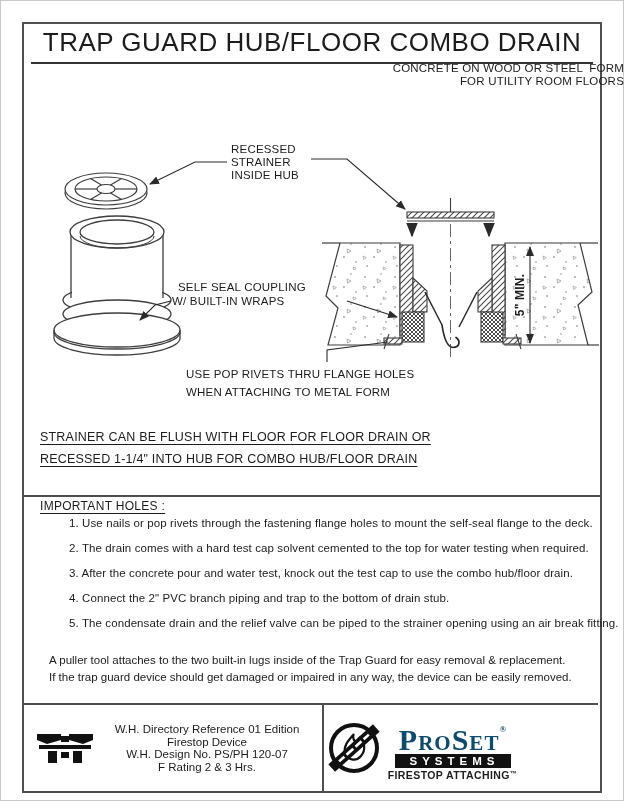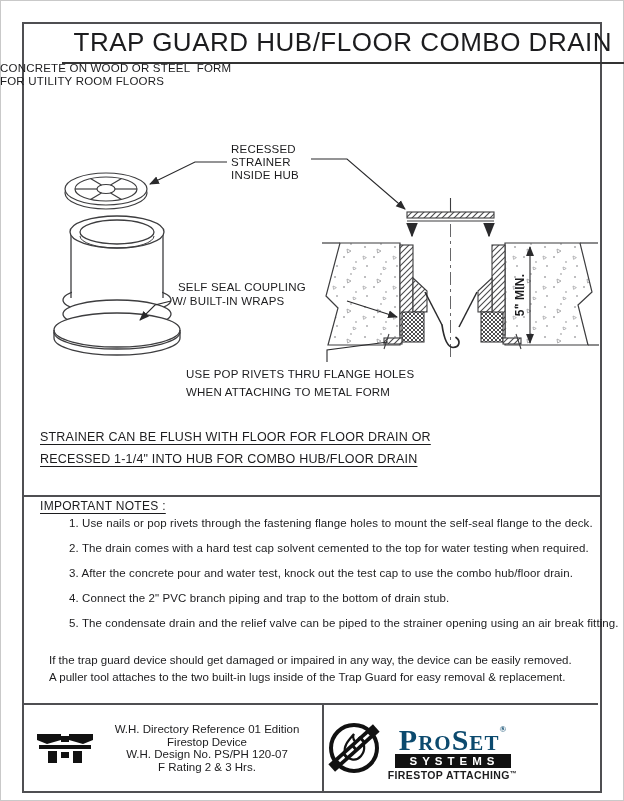--- a/index.html
+++ b/index.html
@@ -2,23 +2,23 @@
 <html><head>
 <meta charset="utf-8">
 <style>
   html,body{margin:0;padding:0;background:#e9e9e9;}
   .page{
     position:relative;width:624px;height:801px;background:#ffffff;
     font-family:"Liberation Sans",sans-serif;color:#1c1c1e;overflow:hidden;
     box-shadow:inset 0 0 0 1px #c9c9c9;
   }
   .frame{position:absolute;left:22px;top:22px;width:576px;height:767px;border:2px solid #4f4f52;}
-  .title-wrap{position:absolute;left:0;top:27px;width:624px;text-align:right;}
+  .title-wrap{position:absolute;left:0;top:27px;width:624px;text-align:center;}
   .doc-title{display:inline-block;font-size:26px;letter-spacing:.5px;border-bottom:2px solid #333;padding:0 12px 4px;white-space:nowrap;}
-  .subtitle{position:absolute;left:0;top:62px;width:624px;text-align:left;font-size:11.5px;line-height:13px;letter-spacing:.2px;}
+  .subtitle{position:absolute;left:0;top:62px;width:624px;text-align:right;font-size:11.5px;line-height:13px;letter-spacing:.2px;}
   .subtitle div{white-space:pre;}
   svg.diagram{position:absolute;left:0;top:120px;}
   svg text{font-family:"Liberation Sans",sans-serif;font-size:11.5px;fill:#1c1c1e;letter-spacing:.2px;}
   .statement{position:absolute;left:40px;top:426px;font-size:12.5px;line-height:22px;letter-spacing:.2px;}
   .statement div{text-decoration:underline;text-underline-offset:3px;}
   .rule-mid{position:absolute;left:24px;top:495px;width:576px;height:2px;background:#4f4f52;}
   .notes-heading{position:absolute;left:40px;top:499px;font-size:12px;letter-spacing:.3px;text-decoration:underline;text-underline-offset:3px;}
   .note{position:absolute;left:33px;width:566px;font-size:11.5px;letter-spacing:.1px;margin-left:36px;}
   .n1{top:517px;} .n2{top:542px;} .n3{top:567px;} .n4{top:592px;} .n5{top:617px;}
   .notes-footer{position:absolute;left:49px;top:652px;width:540px;font-size:11.5px;line-height:16.5px;}
@@ -175,29 +175,29 @@
     </g>
   </svg>
 
   <div class="statement">
     <div>STRAINER CAN BE FLUSH WITH FLOOR FOR FLOOR DRAIN OR</div>
     <div>RECESSED 1-1/4" INTO HUB FOR COMBO HUB/FLOOR DRAIN</div>
   </div>
 
   <div class="rule-mid"></div>
 
-  <div class="notes-heading">IMPORTANT NOTES :</div>
+  <div class="notes-heading">IMPORTANT HOLES :</div>
   <div class="note n1">1. Use nails or pop rivets through the fastening flange holes to mount the self-seal flange to the deck.</div>
   <div class="note n2">2. The drain comes with a hard test cap solvent cemented to the top for water testing when required.</div>
   <div class="note n3">3. After the concrete pour and water test, knock out the test cap to use the combo hub/floor drain.</div>
   <div class="note n4">4. Connect the 2" PVC branch piping and trap to the bottom of drain stub.</div>
   <div class="note n5">5. The condensate drain and the relief valve can be piped to the strainer opening using an air break fitting.</div>
   <div class="notes-footer">
+    <div>A puller tool attaches to the two built-in lugs inside of the Trap Guard for easy removal &amp; replacement.</div>
     <div>If the trap guard device should get damaged or impaired in any way, the device can be easily removed.</div>
-    <div>A puller tool attaches to the two built-in lugs inside of the Trap Guard for easy removal &amp; replacement.</div>
   </div>
 
   <div class="titleblock">
     <div class="tb-cell tb-wh">
       <svg width="58" height="42" viewBox="0 0 58 42">
         <g fill="#111111">
           <polygon points="1,7 25,7 25,13 11,17 1,13"></polygon>
           <polygon points="33,7 57,7 57,13 47,17 33,13"></polygon>
           <rect x="25" y="9" width="8" height="6"></rect>
           <rect x="3" y="18" width="52" height="4"></rect>

